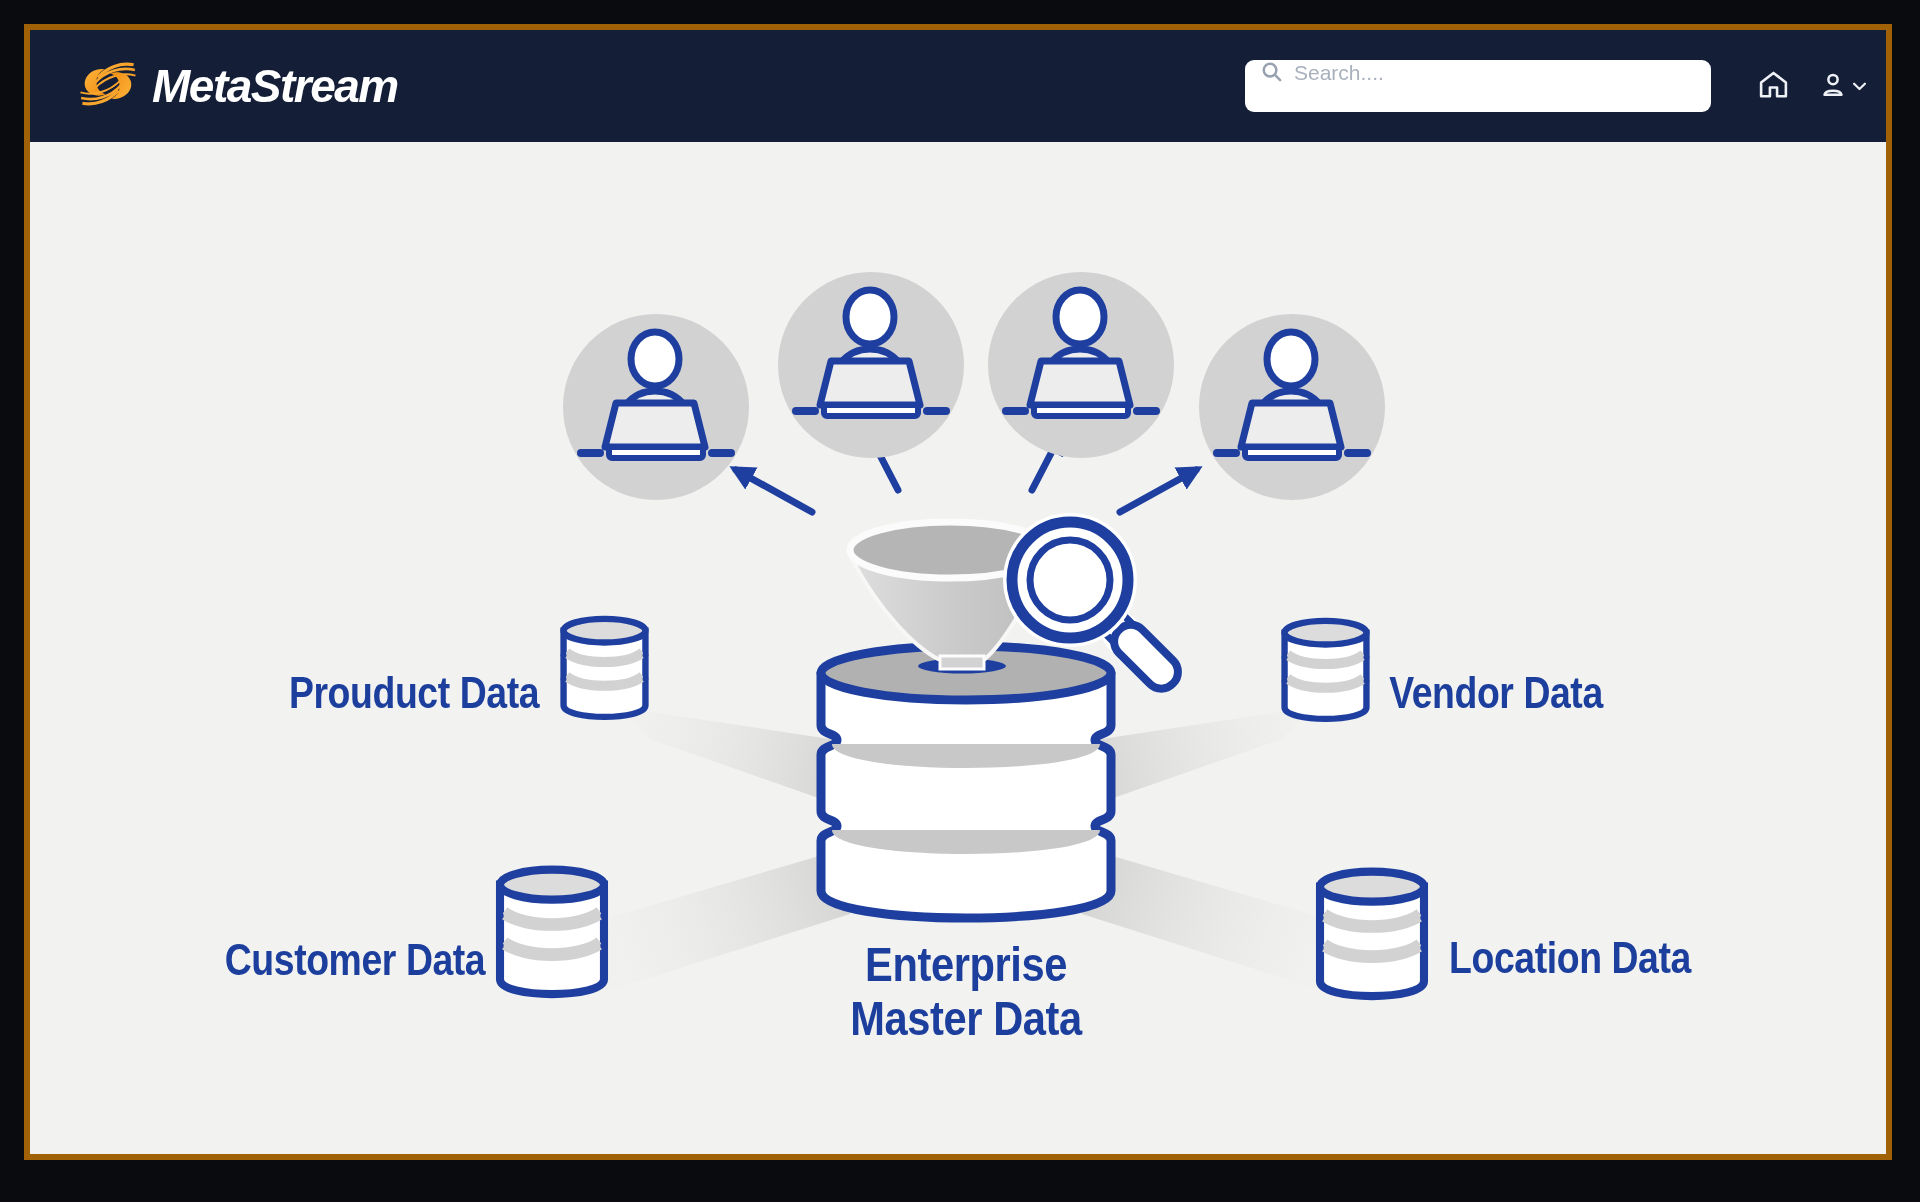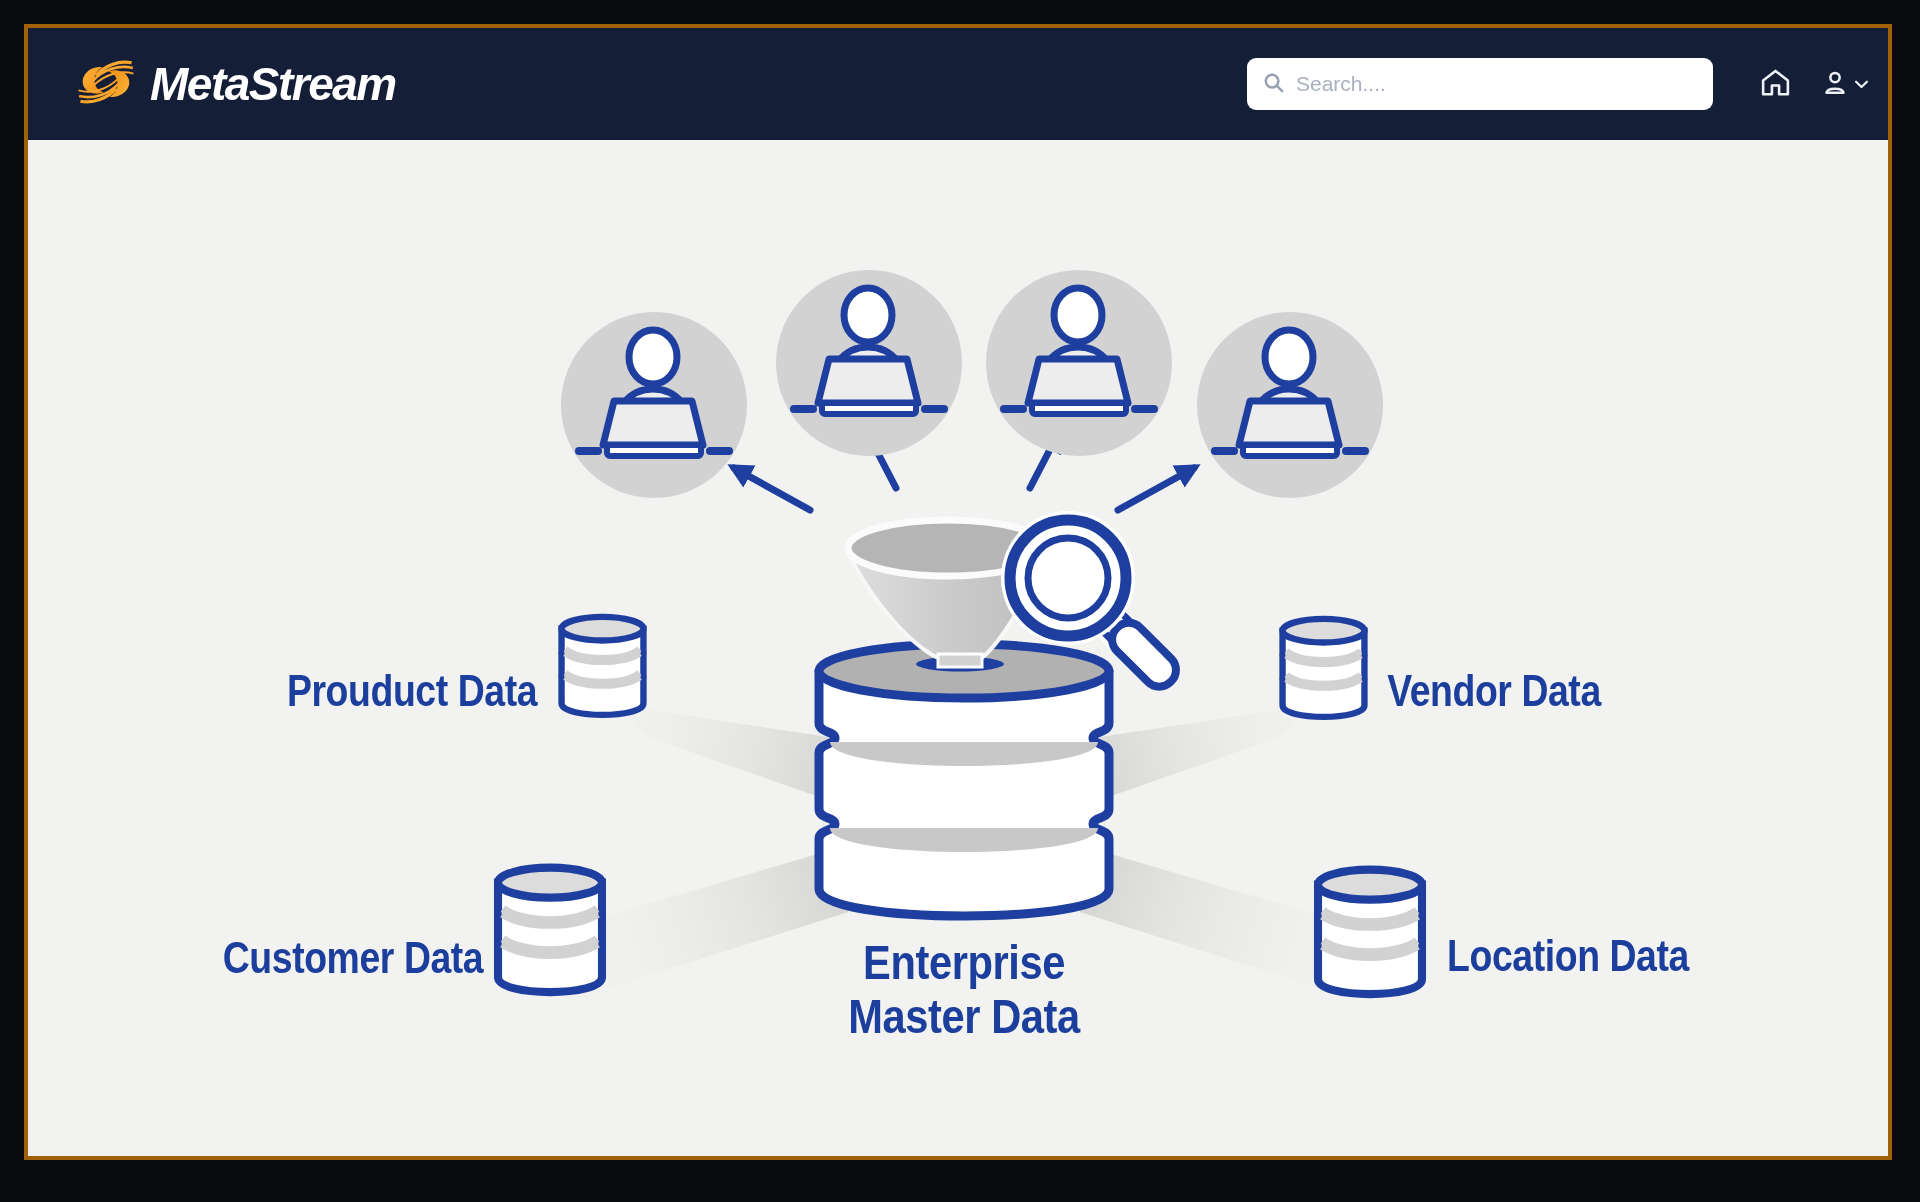--- a/index.html
+++ b/index.html
@@ -1,26 +1,26 @@
 <!DOCTYPE html>
 <html><head>
 <meta charset="utf-8">
 <style>
   html,body{margin:0;padding:0;background:#000;}
   .stage{position:relative;width:1920px;height:1202px;background:#0a0b0e;overflow:hidden;
          font-family:"Liberation Sans",sans-serif;}
   .page{position:absolute;left:24px;top:24px;width:1868px;height:1136px;box-sizing:border-box;
-        border:4px solid #a16207;background:#f2f2f1;overflow:hidden;}
+        border:6px solid #a16207;background:#f2f2f1;overflow:hidden;}
   
   .header{height:112px;background:#141e37;display:flex;align-items:center;
           padding:0 16px 0 46px;box-sizing:border-box;}
   .brand{display:flex;align-items:center;gap:12px;cursor:pointer;}
   .brand-title{color:#ffffff;font-size:46px;font-weight:bold;font-style:italic;letter-spacing:-1.5px;}
   .search{margin-left:auto;width:466px;height:52px;background:#ffffff;border-radius:9px;
-          display:flex;align-items:center;padding:0 15px;gap:9px;box-sizing:border-box;}
+          display:flex;align-items:flex-start;padding:0 15px;gap:9px;box-sizing:border-box;}
   .search input{flex:1;border:none;outline:none;background:transparent;font-size:21px;color:#37404d;
                 font-family:"Liberation Sans",sans-serif;}
   .search input::placeholder{color:#a9b1bd;}
   .hicons{display:flex;align-items:center;margin-left:46px;gap:28px;padding-right:4px;}
   .iconbtn{display:flex;align-items:center;gap:5px;cursor:pointer;background:none;border:none;padding:0;}
   
   .content{position:relative;height:1157px;}
   .content svg.diagram{position:absolute;left:0;top:0;}
   .lbl{position:absolute;color:#1c3e9c;font-weight:bold;font-size:44px;letter-spacing:-0.5px;
        white-space:nowrap;transform:translate(-50%,-50%) scaleX(0.85);}

